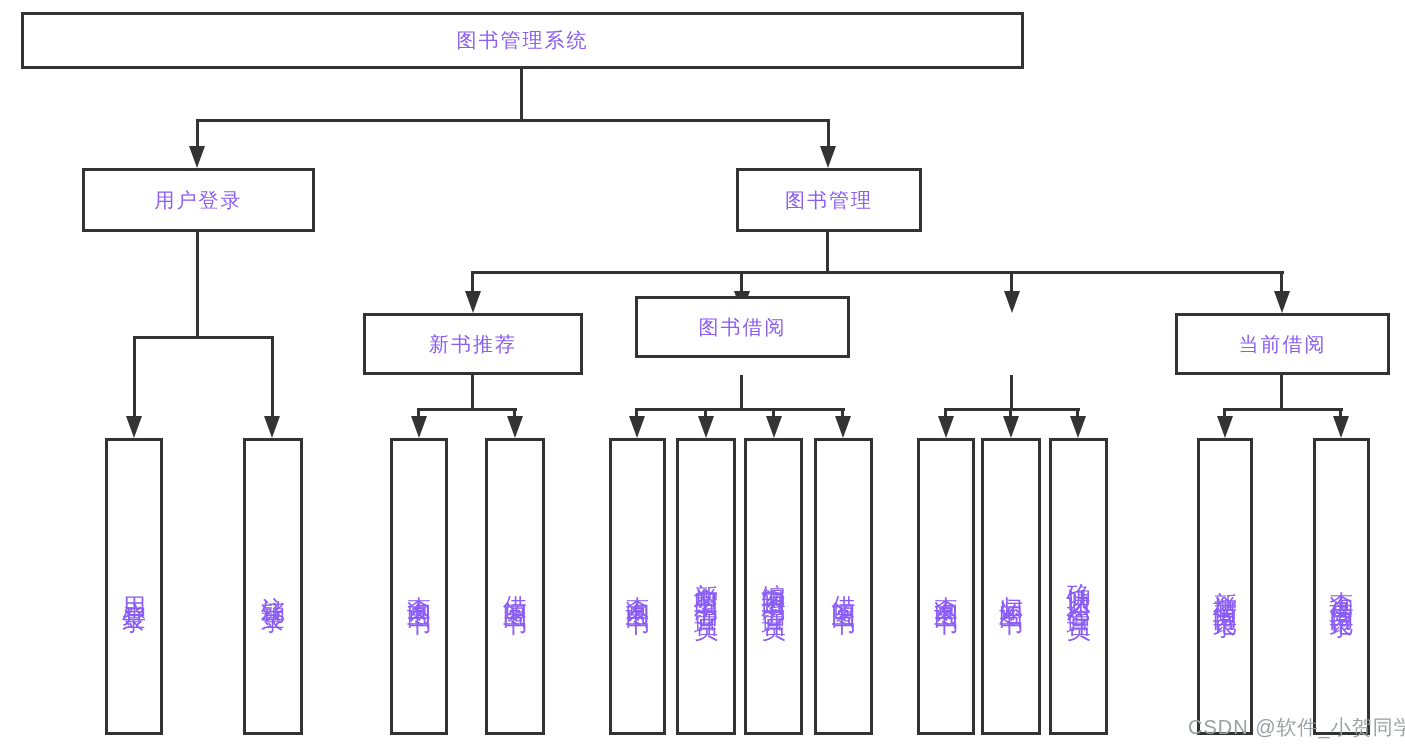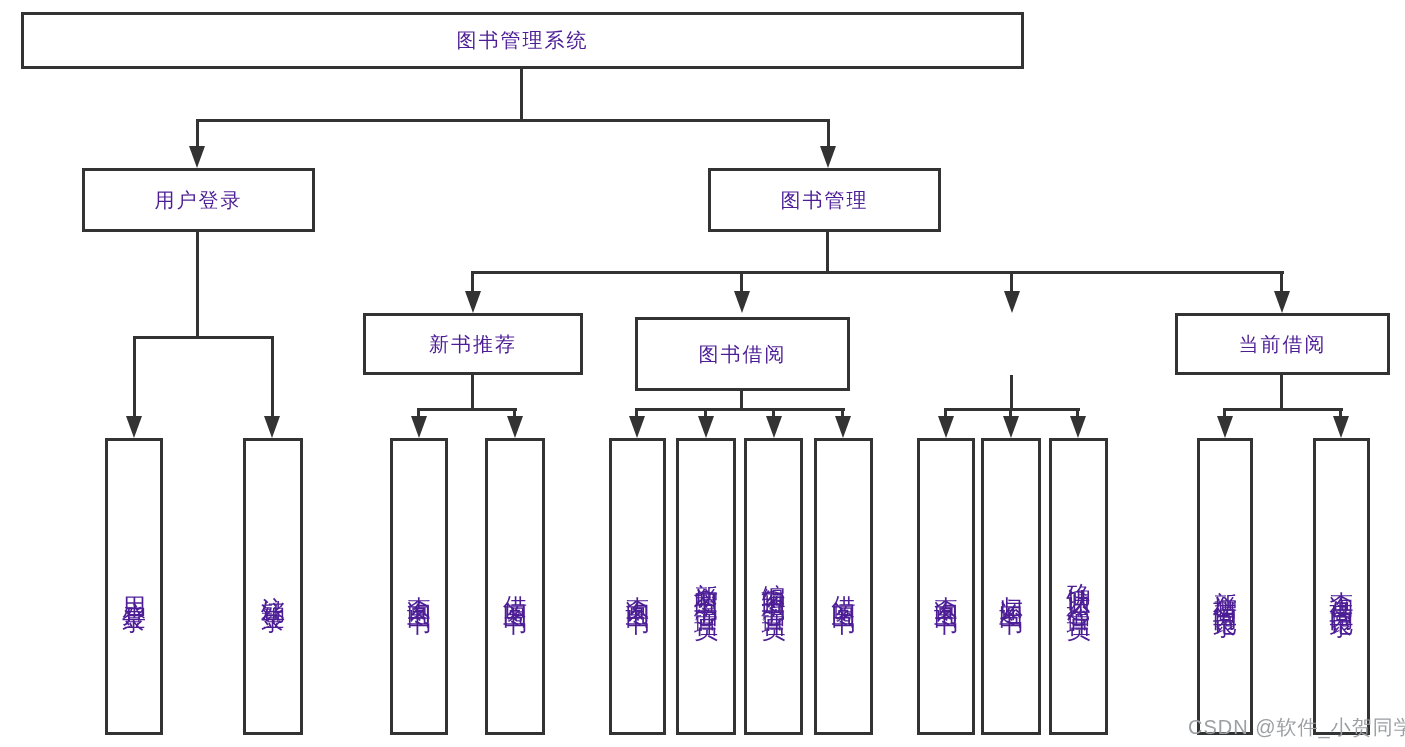--- a/index.html
+++ b/index.html
@@ -15,21 +15,21 @@
   }
 
   
   .node {
     position: absolute;
     background: #ffffff;
     border: 3px solid #333333;
     display: flex;
     align-items: center;
     justify-content: center;
-    color: #4c1d95;
+    color: #8b5cf6;
   }
   .node span {
     font-size: 20px;
     letter-spacing: 2px;
     white-space: nowrap;
   }
   .leaf span {
     writing-mode: vertical-rl;
     text-orientation: mixed;
     font-size: 24px;
@@ -123,28 +123,28 @@
   <div class="line v" style="left:1339px;top:408px;height:14px"></div>
   <div class="arrow" style="left:1333px;top:416px"></div>
 
   <div class="node" style="left:21px;top:12px;width:1003px;height:57px">
     <span>图书管理系统</span>
   </div>
 
   <div class="node" style="left:82px;top:168px;width:233px;height:64px">
     <span>用户登录</span>
   </div>
-  <div class="node" style="left:708px;top:168px;width:233px;height:64px">
+  <div class="node" style="left:736px;top:168px;width:186px;height:64px">
     <span>图书管理</span>
   </div>
 
   <div class="node" style="left:363px;top:313px;width:220px;height:62px">
     <span>新书推荐</span>
   </div>
-  <div class="node" style="left:635px;top:317px;width:215px;height:74px">
+  <div class="node" style="left:635px;top:296px;width:215px;height:62px">
     <span>图书借阅</span>
   </div>
   <div class="node" style="left:1175px;top:313px;width:215px;height:62px">
     <span>当前借阅</span>
   </div>
 
   <div class="node leaf" style="left:105px;top:438px;width:58px;height:297px">
     <span>用户登录</span>
   </div>
   <div class="node leaf" style="left:243px;top:438px;width:60px;height:297px">

